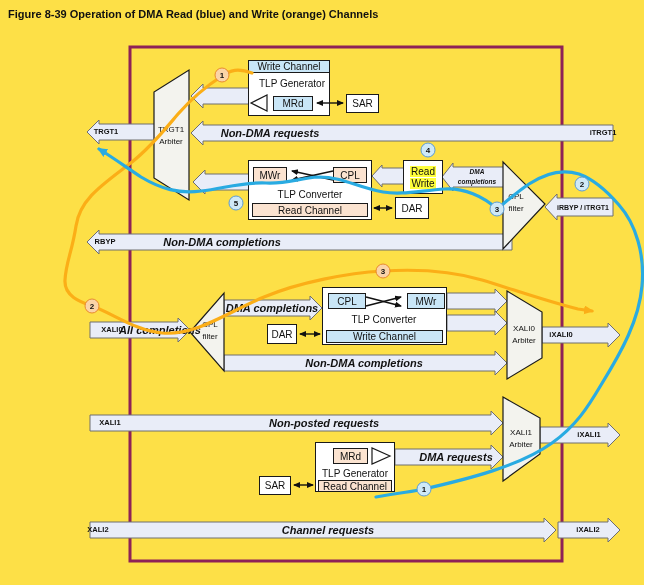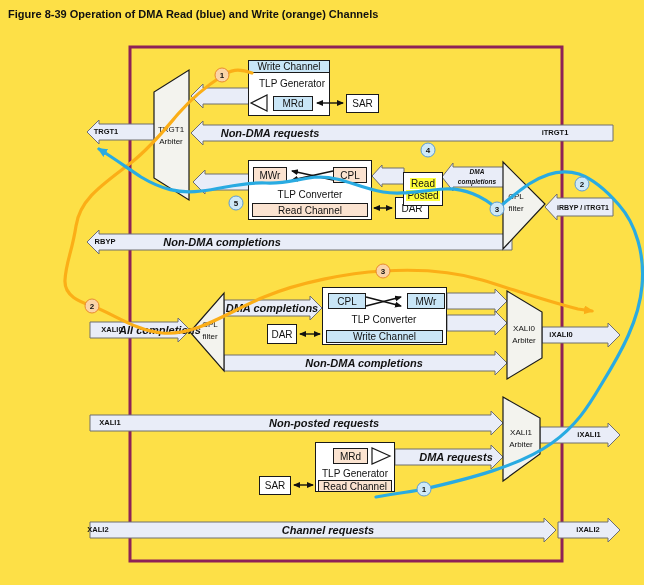--- a/index.html
+++ b/index.html
@@ -110,24 +110,24 @@
     <span class="boxlbl">CPL</span>
   </div>
   <div class="lbl boxlbl" style="left:310px;top:195px;">TLP Converter</div>
   <div class="box peachfill" style="left:252px;top:203px;width:116px;height:14px;">
     <span class="boxlbl">Read Channel</span>
   </div>
   <div class="box thick" style="left:395px;top:197px;width:34px;height:22px;">
     <span class="boxlbl">DAR</span>
   </div>
 
-  <div class="box thick" style="left:403px;top:160px;width:40px;height:34px;margin-top:12px;">
+  <div class="box thick" style="left:403px;top:160px;width:40px;height:34px;">
     <div class="stack">
       <span class="boxlbl hl">Read</span>
-      <span class="boxlbl hl">Posted</span>
+      <span class="boxlbl hl">Write</span>
     </div>
   </div>
 
   <div class="lbl shapelbl" style="left:516px;top:197px;">CPL</div>
   <div class="lbl shapelbl" style="left:516px;top:209px;">filter</div>
 
   <div class="box" style="left:322px;top:287px;width:125px;height:58px;background:#fff;"></div>
   <div class="box bluefill" style="left:328px;top:293px;width:38px;height:16px;">
     <span class="boxlbl">CPL</span>
   </div>
@@ -158,21 +158,21 @@
   <div class="lbl boxlbl" style="left:355px;top:474px;">TLP Generator</div>
   <div class="box peachfill" style="left:318px;top:480px;width:74px;height:12px;">
     <span class="boxlbl">Read Channel</span>
   </div>
   <div class="box thick" style="left:259px;top:476px;width:32px;height:19px;">
     <span class="boxlbl">SAR</span>
   </div>
 
   <div class="lbl port" style="left:106px;top:132px;">TRGT1</div>
   <div class="lbl flow" style="left:270px;top:133px;">Non-DMA requests</div>
-  <div class="lbl port" style="left:555px;top:133px;">iTRGT1</div>
+  <div class="lbl port" style="left:603px;top:133px;">iTRGT1</div>
   <div class="lbl flow-sm" style="left:477px;top:172px;">DMA</div>
   <div class="lbl flow-sm" style="left:477px;top:182px;">completions</div>
   <div class="lbl port" style="left:583px;top:207px;font-size:7px;">iRBYP / iTRGT1</div>
   <div class="lbl port" style="left:105px;top:242px;">RBYP</div>
   <div class="lbl flow" style="left:222px;top:242px;">Non-DMA completions</div>
 
   <div class="lbl port" style="left:112px;top:330px;">XALI0</div>
   <div class="lbl flow" style="left:160px;top:330px;">All completions</div>
   <div class="lbl flow" style="left:272px;top:308px;">DMA completions</div>
   <div class="lbl flow" style="left:364px;top:363px;">Non-DMA completions</div>

